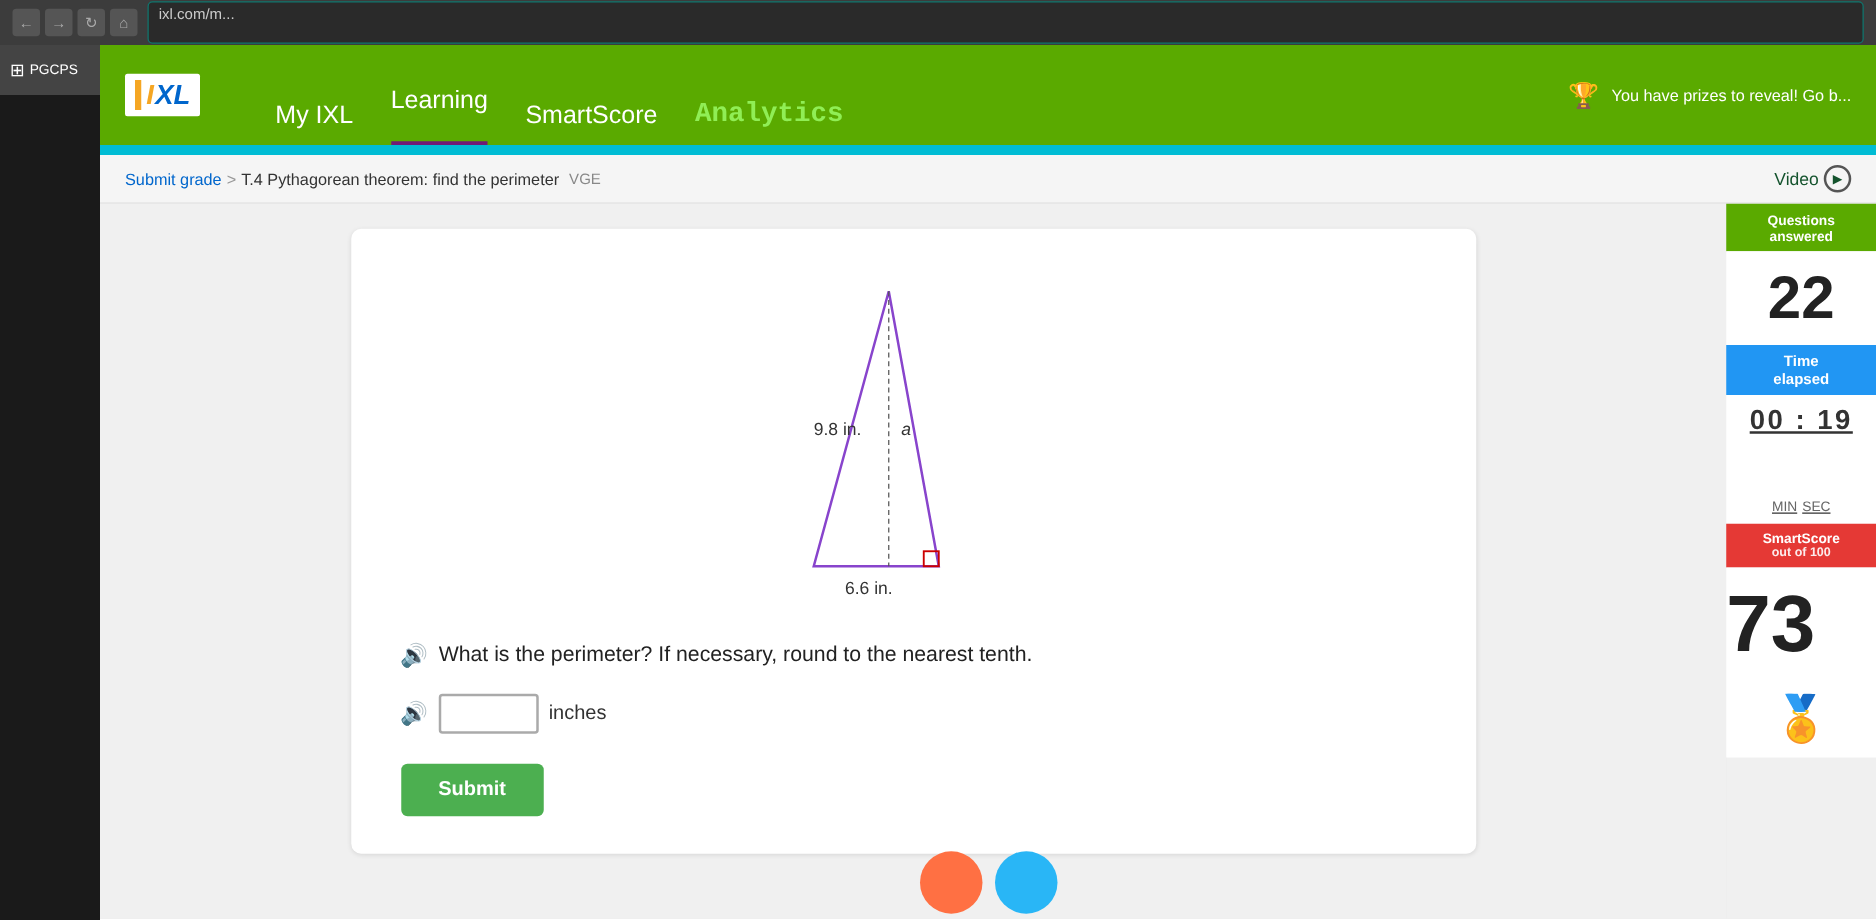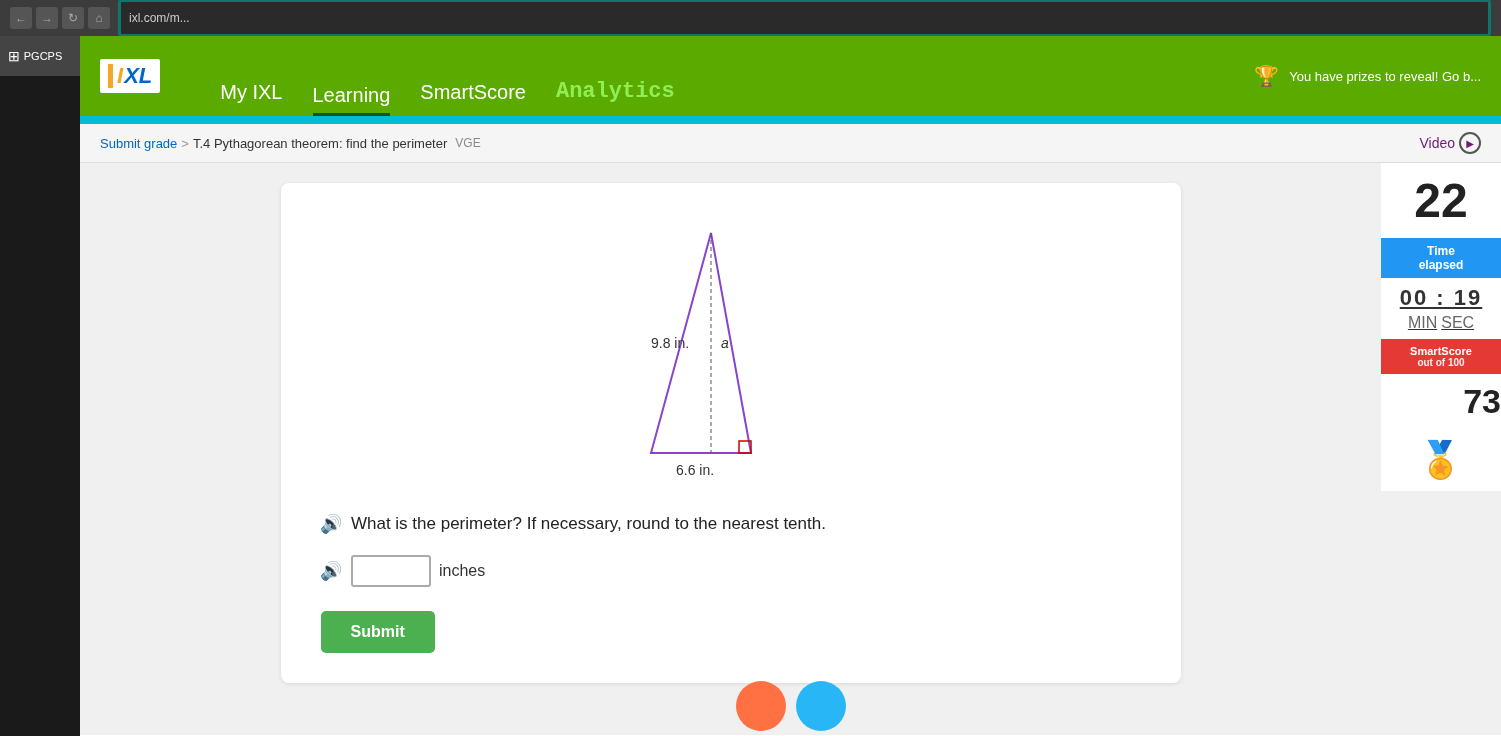--- a/index.html
+++ b/index.html
@@ -19,28 +19,28 @@
       display: flex;
       align-items: center;
       padding: 0 10px;
       gap: 8px;
     }
     .browser-nav { display:flex; gap:4px; }
     .nav-arrow { background:#555; border:none; color:#aaa; width:22px; height:22px; border-radius:3px; font-size:12px; cursor:pointer; display:flex; align-items:center; justify-content:center; }
     .address-bar {
       flex: 1;
       background: #2a2a2a;
-      border: 3px solid #0f766e;
+      border: 1px solid #0f766e;
       border-radius: 4px;
       height: 24px;
       color: #ccc;
       font-size: 12px;
       padding: 16px 8px;
       display: flex;
-      align-items: center;
+      align-items: flex-end;
     }
 
     
     .ixl-app {
       position: absolute;
       top: 36px;
       left: 80px;
       right: 0;
       bottom: 0;
       background: #fff;
@@ -78,22 +78,22 @@
     }
     .nav-link {
       color: #fff;
       text-decoration: none;
       font-size: 20px;
       font-weight: 500;
       padding-bottom: 12px;
       cursor: pointer;
     }
     .nav-link.active {
-      border-bottom: 3px solid #14532d;
-      padding-bottom: 6px;
+      border-bottom: 3px solid #701a75;
+      padding-bottom: 21px;
     }
     .nav-link.analytics { color: #90ee55; font-size: 22px; font-weight: bold; font-family: Liberation Mono, monospace; }
 
     .nav-right {
       margin-left: auto;
       margin-right: 20px;
       display: flex;
       align-items: center;
       gap: 10px;
       color: #fff;
@@ -124,21 +124,21 @@
       gap: 4px;
     }
     .breadcrumb a { color: #0066cc; text-decoration: none; }
     .breadcrumb .separator { color: #999; }
     .breadcrumb .current { color: #333; font-weight: 500; }
     .breadcrumb .code { color: #888; font-size: 12px; margin-left: 4px; }
 
     .video-btn {
       background: none;
       border: none;
-      color: #701a75;
+      color: #14532d;
       font-size: 14px;
       cursor: pointer;
       display: flex;
       align-items: center;
       gap: 4px;
     }
     .video-play-circle {
       width: 22px; height: 22px;
       border: 2px solid #555;
       border-radius: 50%;
@@ -256,36 +256,36 @@
     }
     .time-display {
       background: #fff;
       text-align: center;
       padding: 6px 4px;
       font-size: 14px;
       color: #333;
       line-height: 1.3;
       text-decoration: underline;
     }
-    .time-secs-row { display: flex; justify-content: center; align-items: center; gap: 4px; font-size: 16px; color: #666; }
+    .time-secs-row { display: flex; justify-content: center; align-items: center; gap: 4px; font-size: 11px; color: #666; margin-top: 48px; }
 
     .smartscore-box {
       background: #e53935;
       color: #fff;
       text-align: center;
       padding: 6px;
       font-size: 11px;
       font-weight: bold;
     }
     .smartscore-sub { font-size: 10px; opacity: 0.9; }
     .smartscore-num {
-      font-size: 34px;
+      font-size: 64px;
       font-weight: bold;
       color: #222;
-      text-align: right;
+      text-align: left;
       background: #fff;
       padding: 8px 0;
     }
 
     .medal-area {
       background: #fff;
       display: flex;
       justify-content: center;
       padding: 10px;
     }
@@ -420,20 +420,23 @@
         </div>
 
         
         <button class="submit-btn">Submit</button>
 
       </div>
     </div>
 
     <div class="right-sidebar">
 
+      <div class="questions-answered-box">
+        <span>Questions<br>answered</span>
+      </div>
       <div class="questions-count">22</div>
 
       <div class="time-elapsed-box">
         <span>Time<br>elapsed</span>
       </div>
       <div class="time-display">
         <div style="font-size:22px; font-weight:bold; letter-spacing:2px;">00 : 19</div>
         <div class="time-secs-row">
           <span>MIN</span>
           <span>SEC</span>

